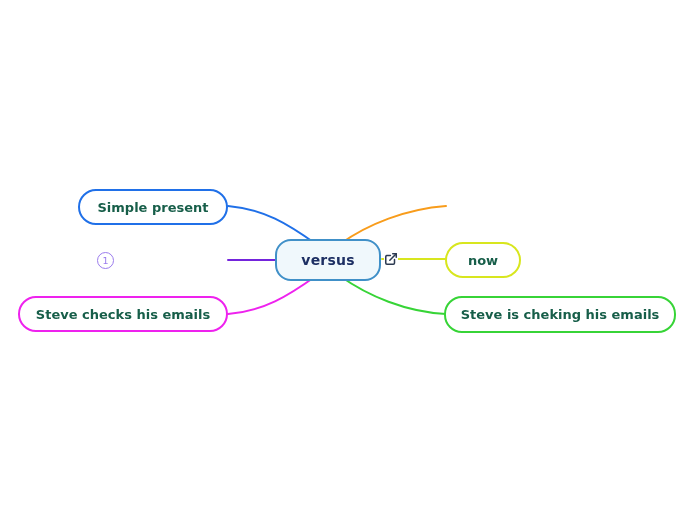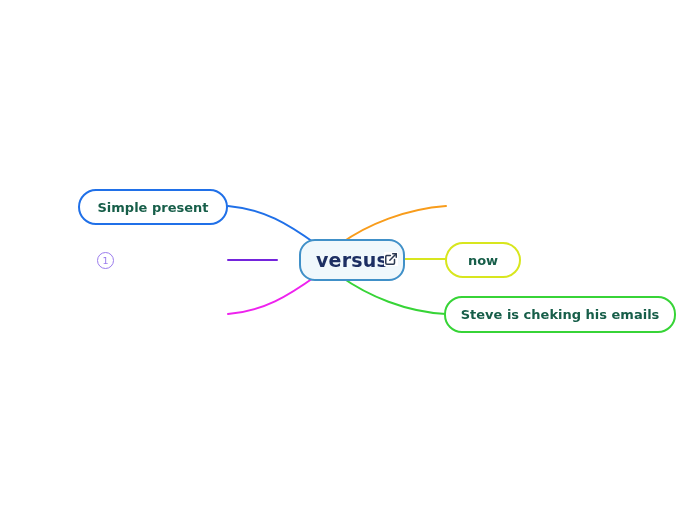--- a/index.html
+++ b/index.html
@@ -39,24 +39,23 @@
     align-items: center;
     justify-content: center;
     font-weight: bold;
     font-size: 13px;
     white-space: nowrap;
     cursor: pointer;
     z-index: 2;
   }
   .root-node {
     border-radius: 16px;
-    font-size: 19px;
+    font-size: 14px;
     background: var(--f, #ffffff);
     letter-spacing: 0.2px;
-    margin-left: 24px;
   }
   .badge {
     position: absolute;
     box-sizing: border-box;
     width: 17px;
     height: 17px;
     border: 1.4px solid var(--c, #9b7ced);
     border-radius: 50%;
     color: var(--c, #9b7ced);
     font-size: 9.5px;
@@ -97,20 +96,23 @@
     <path d="M 340 244 C 368 224 406 209 446 206" style="stroke: rgb(248, 156, 27);"></path>
     <path d="M 382 259 L 446 259" style="stroke: rgb(216, 230, 30);"></path>
     <path d="M 340 276 C 368 296 406 312 446 314" style="stroke: rgb(55, 212, 55);"></path>
   </svg>
 
   <div class="node" style="left: 78px; top: 189px; width: 150px; height: 36px; --c: #2070e8; --t: #175e49;">
     <span>Simple present</span>
   </div>
 
 
+  <div class="node" style="left: 18px; top: 296px; width: 210px; height: 36px; --c: #ee22ee; --t: #175e49;">
+    <span>Steve checks his emails</span>
+  </div>
 
   <div class="node root-node" style="left: 275px; top: 239px; width: 106px; height: 42px; --c: #4090c8; --t: #1d2f63; --f: #f0f8fc;">
     <span>versus</span>
   </div>
 
 
   <div class="node" style="left: 445px; top: 242px; width: 76px; height: 36px; --c: #d8e61e; --t: #175e49;">
     <span>now</span>
   </div>
 

